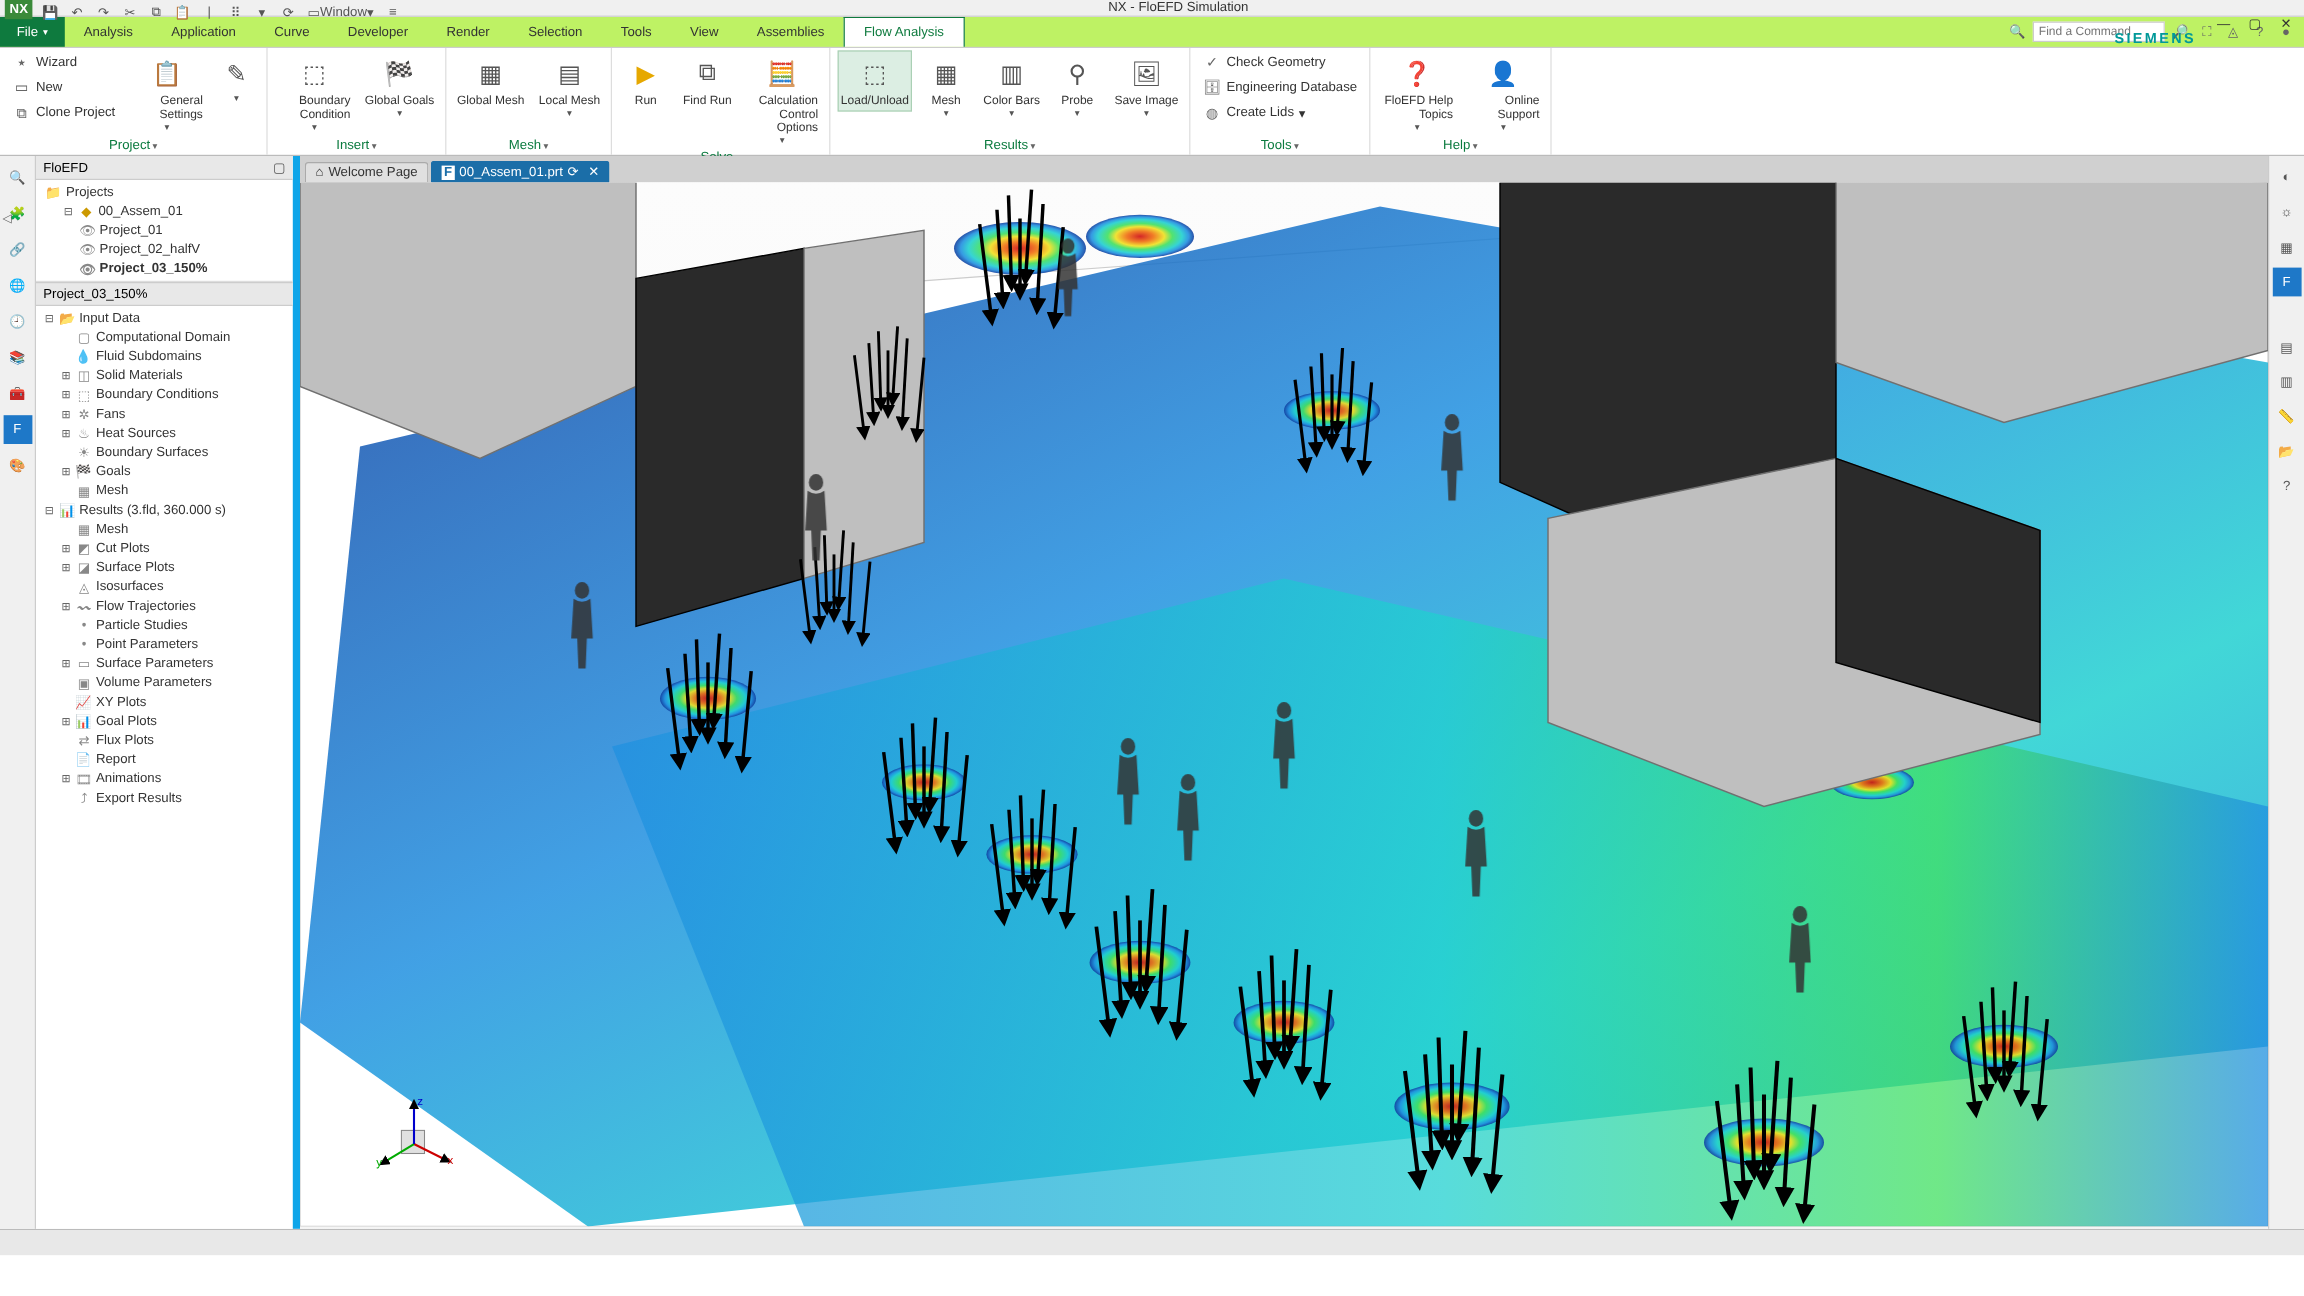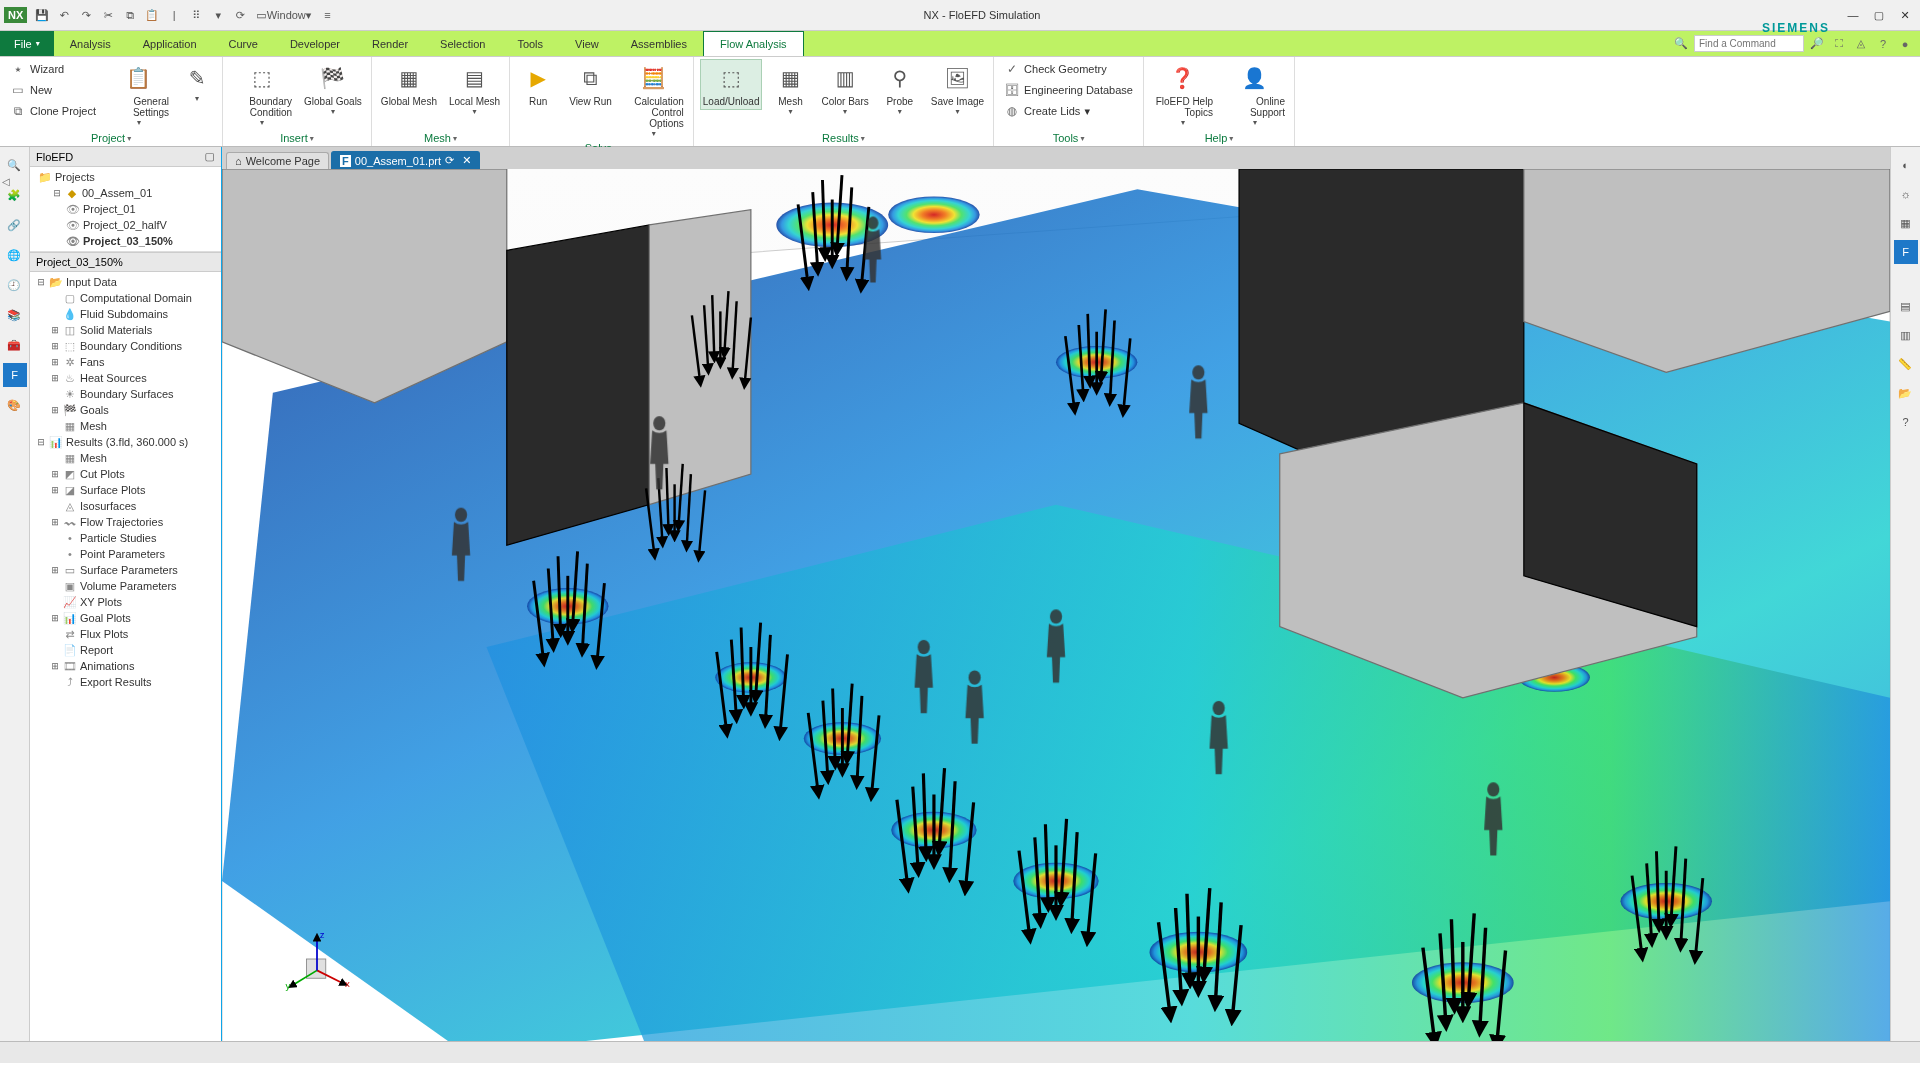--- a/index.html
+++ b/index.html
@@ -1,17 +1,17 @@
 <!DOCTYPE html>
 <html><head>
 <meta charset="utf-8">
 <style>
 * { margin:0; padding:0; box-sizing:border-box; font-family:"Segoe UI",Tahoma,sans-serif; font-size:11px; }
 body { width:1920px; height:1080px; background:#fff; overflow:hidden; position:relative; }
-.titlebar { height:31px; background:#f0f0f0; border-bottom:1px solid #ccc; display:flex; align-items:center; padding:0 4px; position:relative; }
+.titlebar { height:14px; background:#f0f0f0; border-bottom:1px solid #ccc; display:flex; align-items:flex-start; padding:0 4px; position:relative; }
 .titlebar .nx-logo { background:#3a8a3a; color:#fff; font-weight:bold; padding:2px 4px; margin-right:4px; font-size:11px; }
 .titlebar .qat-btn { width:20px; height:20px; display:flex; align-items:center; justify-content:center; color:#555; margin:0 1px; cursor:pointer; }
 .titlebar .title { position:absolute; left:50%; transform:translateX(-50%); color:#333;margin-left:22px; }
 .titlebar .right { margin-left:auto; display:flex; align-items:center; gap:4px;}
 .titlebar .siemens { color:#009999; font-weight:bold; font-size:12px; letter-spacing:2px; margin-right:8px;margin-top:25px; }
 .titlebar .winbtn { width:22px; height:22px; display:flex; align-items:center; justify-content:center; color:#333; }
 .menubar { height:26px; background:#bef264; border-bottom:1px solid #ccc; display:flex; align-items:stretch; }
 .menubar .mitem { padding:0 16px; display:flex; align-items:center; color:#333; cursor:pointer; }
 .menubar .mitem.file { background:#0e7a3e; color:white; padding:0 14px;}
 .menubar .mitem.active { border:1px solid #0e7a3e; border-bottom:none; background:#fff; color:#0e7a3e; }
@@ -30,21 +30,21 @@
 .small-col { display:flex; flex-direction:column; gap:1px; }
 .small-btn { display:flex; align-items:center; gap:4px; padding:1px 3px; cursor:pointer; font-size:10px; color:#333; border:1px solid transparent; white-space:nowrap;}
 .small-btn .ic { width:16px; height:16px; display:flex;align-items:center;justify-content:center; font-size:12px; color:#666;}
 .tabstrip { height:22px; background:#d0d0d0; display:flex; align-items:flex-end; padding-left:4px; }
 .doc-tab { background:#e0e0e0; border:1px solid #aaa; border-bottom:none; margin-right:2px; padding:2px 8px; display:flex; align-items:center; gap:4px; font-size:10px; color:#333; cursor:pointer; border-radius:3px 3px 0 0;}
 .doc-tab.active { background:#1b6ea8; color:white; border-color:#1b6ea8;}
 .doc-tab .x { margin-left:4px; cursor:pointer; }
 .main { display:flex; height:calc(1080px - 26px - 26px - 90px - 22px - 22px); }
 .leftbar { width:30px; background:#f0f0f0; border-right:1px solid #ccc; display:flex; flex-direction:column; align-items:center; gap:6px; padding-top:6px;}
 .leftbar .lic { width:24px;height:24px;display:flex;align-items:center;justify-content:center; color:#555; cursor:pointer; border:1px solid transparent; }
-.sidepanel { width:192px; background:#fff; border-right:1px solid #0ea5e9; display:flex; flex-direction:column; overflow:hidden;}
+.sidepanel { width:220px; background:#fff; border-right:6px solid #0ea5e9; display:flex; flex-direction:column; overflow:hidden;}
 .sidepanel .sp-head { background:#e8e8e8; border-bottom:1px solid #ccc; padding:3px 6px; display:flex; align-items:center; justify-content:space-between; font-size:11px;}
 .sidepanel .sp-head .pin { cursor:pointer; color:#555;}
 .sidepanel .proj-top { padding:2px 4px; border-bottom:1px solid #ddd; }
 .tree { padding:2px 2px; overflow-y:auto; }
 .tree ul { list-style:none; padding-left:14px; }
 .tree > ul { padding-left:2px;}
 .tree li { white-space:nowrap; }
 .tree .node { display:flex; align-items:center; gap:3px; padding:1px 2px; color:#333; cursor:pointer;}
 .tree .node.bold { font-weight:bold; }
 .tree .tw { width:10px; display:inline-block; text-align:center; color:#666; font-size:9px;}
@@ -201,21 +201,21 @@
   </div>
 
   <div class="group">
     <div class="btns">
       <div class="rbtn">
           <div class="ricon" style="color:#e6a800">▶</div>
           <div class="rlabel">Run</div>
         </div>
       <div class="rbtn">
           <div class="ricon">⧉</div>
-          <div class="rlabel">View
+          <div class="rlabel">Find
 Run</div>
         </div>
       <div class="rbtn">
           <div class="ricon">🧮</div>
           <div class="rlabel">Calculation
 Control Options</div>
           <span class="dd">▾</span>
         </div>
     </div>
     <div class="label">

